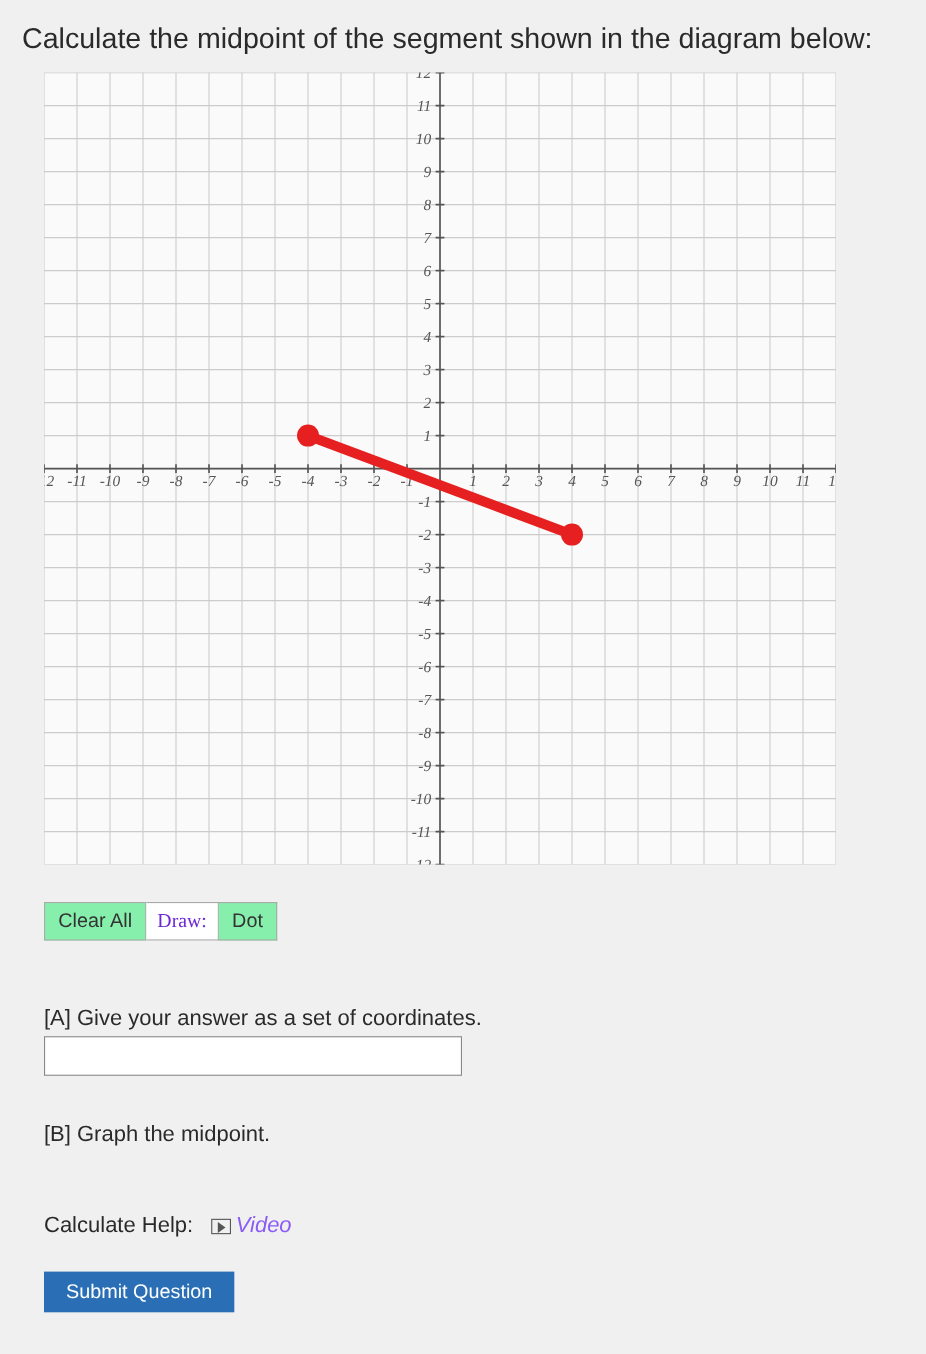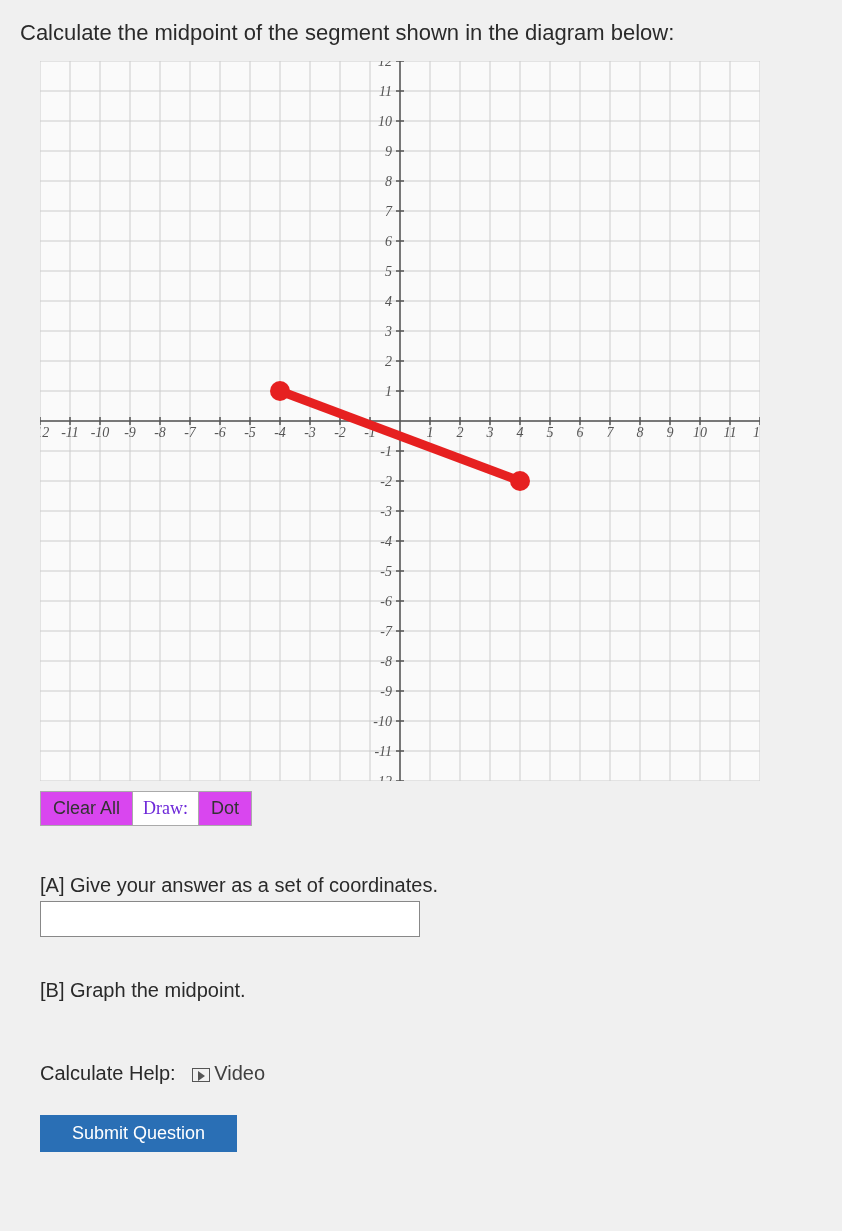--- a/index.html
+++ b/index.html
@@ -3,21 +3,21 @@
 <meta charset="utf-8">
 <style>
   * { box-sizing: border-box; margin: 0; padding: 0; }
   body {
     font-family: Arial, sans-serif;
     background: #f0f0f0;
     padding: 20px;
     width: 842px;
   }
   .question-title {
-    font-size: 22px;
+    font-size: 26px;
     color: #2a2a2a;
     margin-bottom: 15px;
   }
   .graph-container {
     width: 720px;
     height: 720px;
     position: relative;
     margin-left: 20px;
     background: #fafafa;
   }
@@ -29,44 +29,45 @@
   .axis-line { stroke: #555; stroke-width: 1.5; }
   .tick { stroke: #555; stroke-width: 1.5; }
   .tick-label { font-size: 14px; fill: #555; font-family: serif; font-style: italic; }
   .segment { stroke: #e62020; stroke-width: 9; }
   .endpoint { fill: #e62020; }
   .toolbar {
     margin-top: 10px;
     margin-left: 20px;
   }
   .toolbar button {
-    background: #d946ef;
+    background: #86efac;
     border: 1px solid #aaa;
     padding: 6px 12px;
     font-size: 18px;
     color: #333;
     cursor: pointer;
     margin-right: 0;
+    margin-top: 24px;
   }
   .toolbar .draw-label {
     display: inline-block;
     padding: 6px 10px;
     font-size: 18px;
     color: #6d28d9;
     border: 1px solid #aaa;
     border-left: none;
     background: #fff;
     font-family: Liberation Serif, serif;
   }
   .toolbar .dot-btn {
     border-left: none;
     text-align: right;
   }
   .prompt-a {
-    margin-top: 48px;
+    margin-top: 60px;
     margin-left: 20px;
     font-size: 20px;
     color: #2a2a2a;
   }
   .answer-input {
     margin-top: 4px;
     margin-left: 20px;
     width: 380px;
     height: 36px;
     border: 1px solid #888;
@@ -80,23 +81,24 @@
     font-size: 20px;
     color: #2a2a2a;
   }
   .help-row {
     margin-top: 60px;
     margin-left: 20px;
     font-size: 20px;
     color: #2a2a2a;
   }
   .video-link {
-    color: #404040;
+    color: #8b5cf6;
     text-decoration: none;
     cursor: pointer;
+    font-style: italic;
   }
   .video-icon {
     display:inline-block;
     width: 18px;
     height: 14px;
     border: 1px solid #555;
     vertical-align: middle;
     position: relative;
     margin-right: 4px;
   }
@@ -107,21 +109,21 @@
     border-left: 7px solid #555;
     border-top: 5px solid transparent;
     border-bottom: 5px solid transparent;
   }
   .submit-btn {
     margin-top: 30px;
     margin-left: 20px;
     background: #2a6fb5;
     color: #fff;
     border: none;
-    padding: 8px 32px;
+    padding: 8px 20px;
     font-size: 18px;
     cursor: pointer;
   }
 </style>
 </head>
 <body>
 
 
 
 <div class="question-title">Calculate the midpoint of the segment shown in the diagram below:</div>

